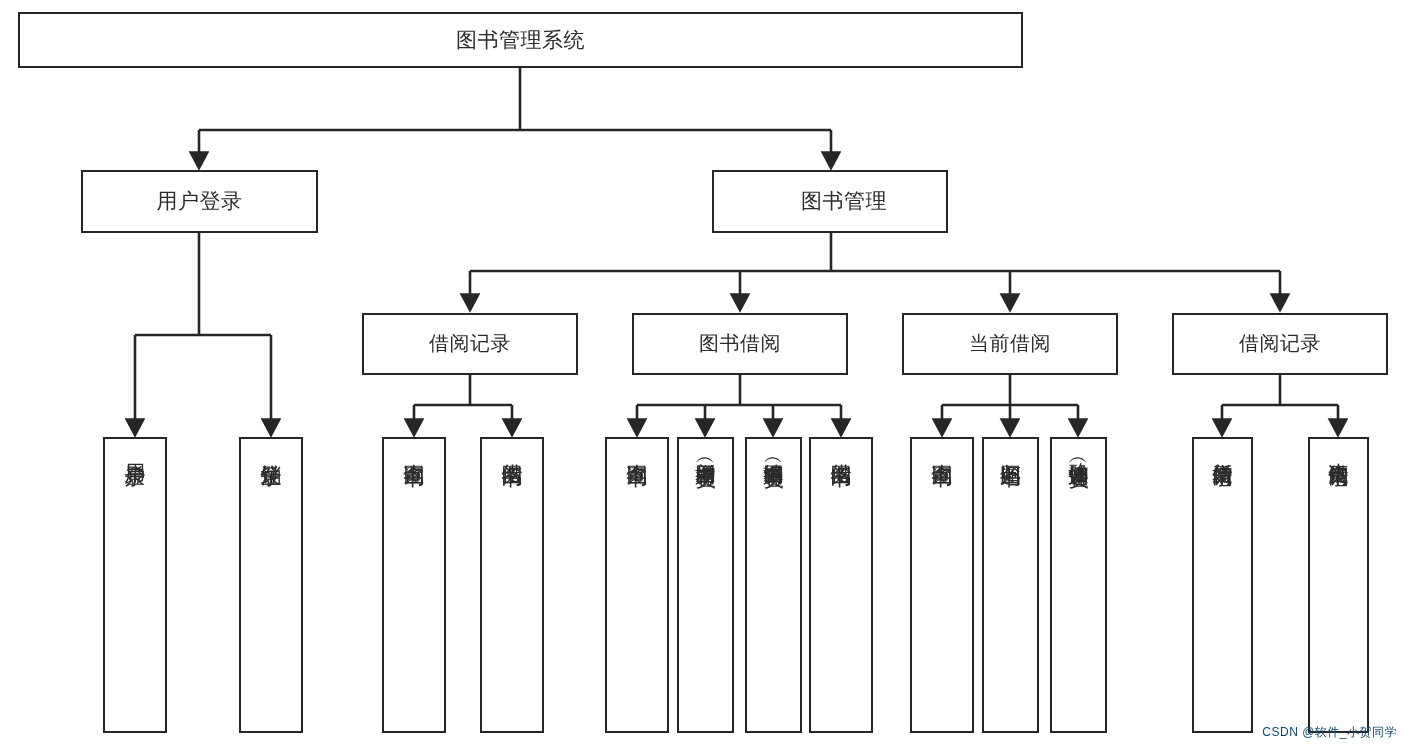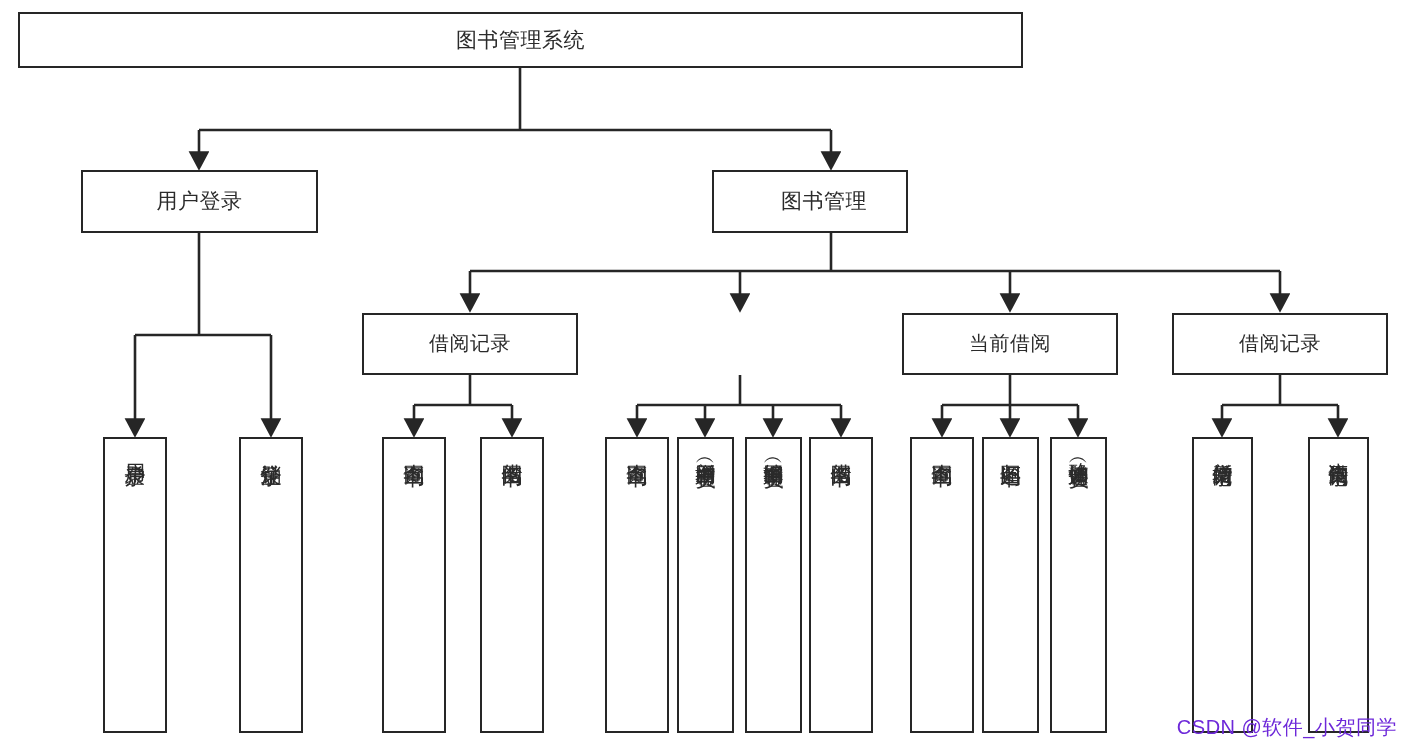--- a/index.html
+++ b/index.html
@@ -66,22 +66,22 @@
     letter-spacing: 1px;
     white-space: nowrap;
   }
   .v-node.tall .lbl {
     font-size: 20px;
   }
   .watermark {
     position: absolute;
     right: 8px;
     bottom: 6px;
-    font-size: 20px;
-    color: #6d28d9;
+    font-size: 12px;
+    color: #0c4a6e;
     letter-spacing: 0.5px;
     z-index: 5;
     white-space: nowrap;
   }
 </style>
 </head>
 <body>
 
 <div id="canvas">
 
@@ -135,27 +135,30 @@
     </g>
   </svg>
 
   <div class="node root" style="left:18px; top:12px; width:1005px; height:56px;">
     <span class="lbl">图书管理系统</span>
   </div>
 
   <div class="node h-node" style="left:81px; top:170px; width:237px; height:63px;">
     <span class="lbl">用户登录</span>
   </div>
-  <div class="node h-node" style="left:712px; top:170px; width:196px; height:63px;padding-left:28px;">
+  <div class="node h-node" style="left:712px; top:170px; width:236px; height:63px;padding-left:28px;">
     <span class="lbl">图书管理</span>
   </div>
 
   <div class="node mid" style="left:362px; top:313px; width:216px; height:62px;">
     <span class="lbl">借阅记录</span>
   </div>
+  <div class="node mid" style="left:632px; top:313px; width:216px; height:62px;">
+    <span class="lbl">图书借阅</span>
+  </div>
   <div class="node mid" style="left:1172px; top:313px; width:216px; height:62px;">
     <span class="lbl">借阅记录</span>
   </div>
   <div class="node mid" style="left:902px; top:313px; width:216px; height:62px;">
     <span class="lbl">当前借阅</span>
   </div>
 
   <div class="node v-node" style="left:103px; top:437px; width:64px; height:296px;">
     <span class="lbl">用户登录</span>
   </div>

